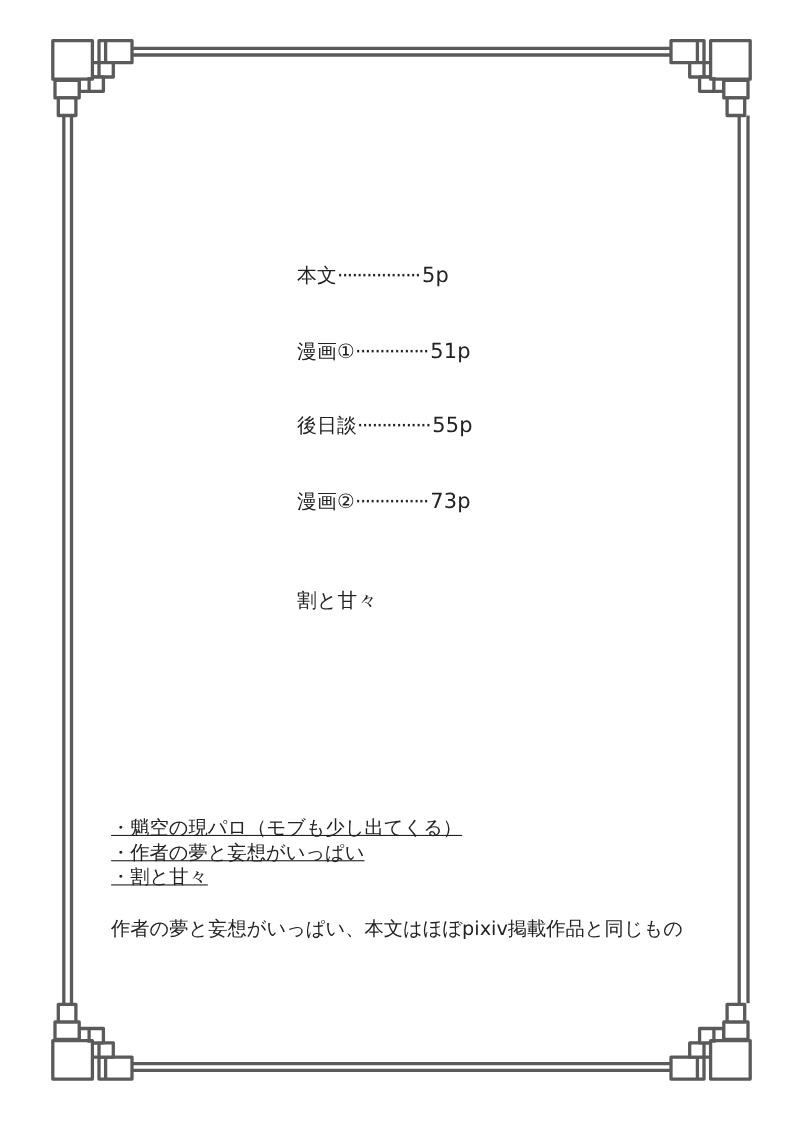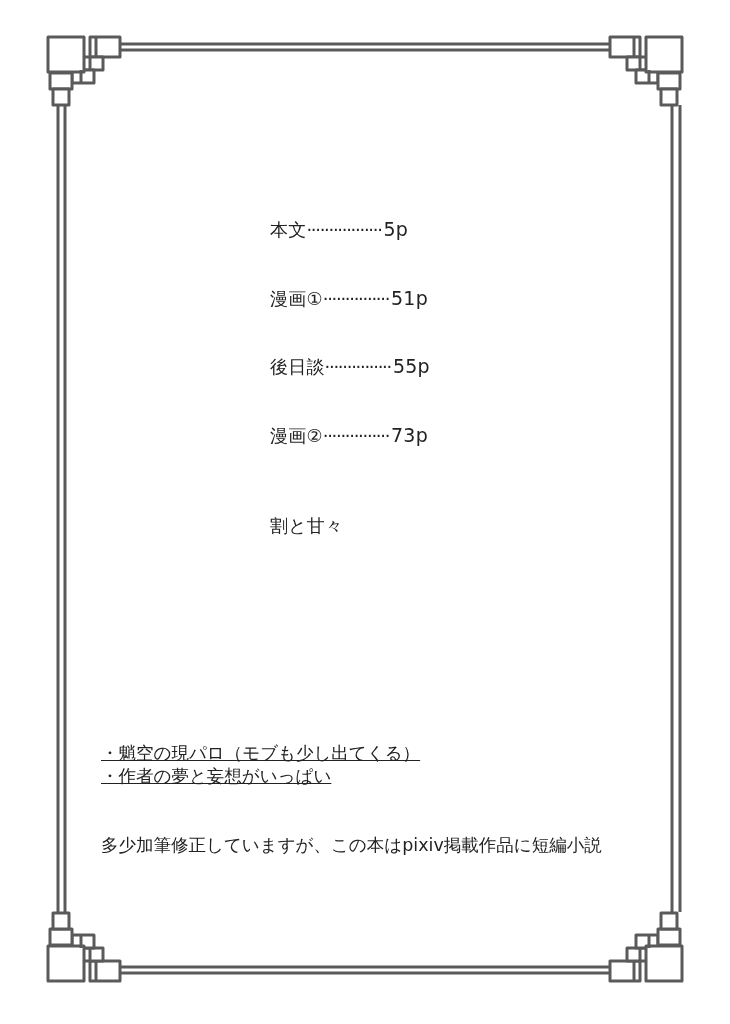--- a/index.html
+++ b/index.html
@@ -27,20 +27,21 @@
       left: 270px;
       top: 0;
     }
     .toc-item {
       position: absolute;
       left: 0;
       white-space: nowrap;
       font-size: 18px;
       line-height: 22px;
       letter-spacing: 0.2px;
+      margin-top: 21px;
     }
     .toc-item .dots {
       letter-spacing: -1.3px;
     }
     .toc-item .page {
       font-size: 19px;
       margin-left: 2px;
     }
     .notes {
       position: absolute;
@@ -148,18 +149,19 @@
   </div>
   <div class="toc-item" style="top:515px">
     <span>割と甘々</span>
   </div>
 </div>
 
 <div class="notes">
   <ul class="bullet-list">
     <li>・魈空の現パロ（モブも少し出てくる）</li>
     <li>・作者の夢と妄想がいっぱい</li>
+    <li>・割と甘々</li>
   </ul>
 </div>
 
 <div class="desc">
-  <div>多少加筆修正していますが、この本はpixiv掲載作品に短編小説</div>
+  <div>作者の夢と妄想がいっぱい、本文はほぼpixiv掲載作品と同じもの</div>
 </div>
 
 </body></html>

